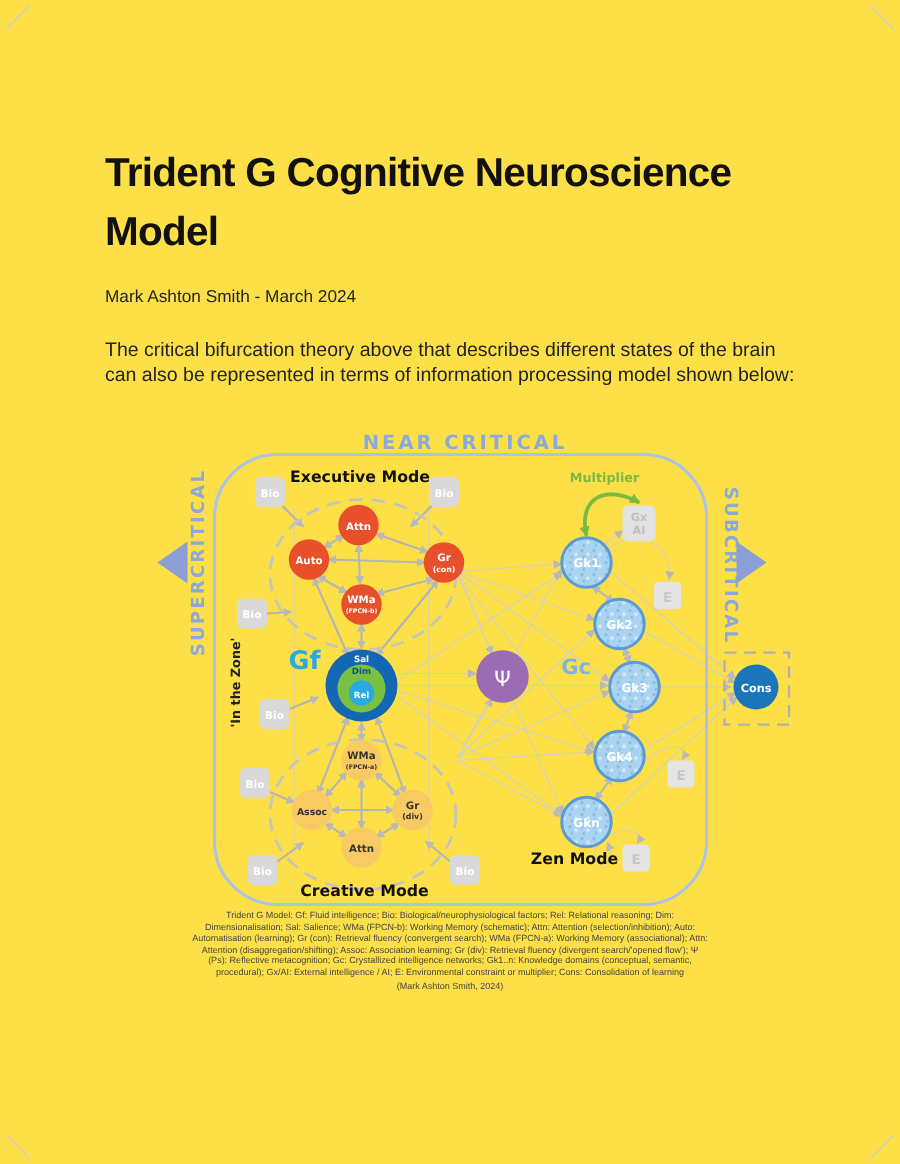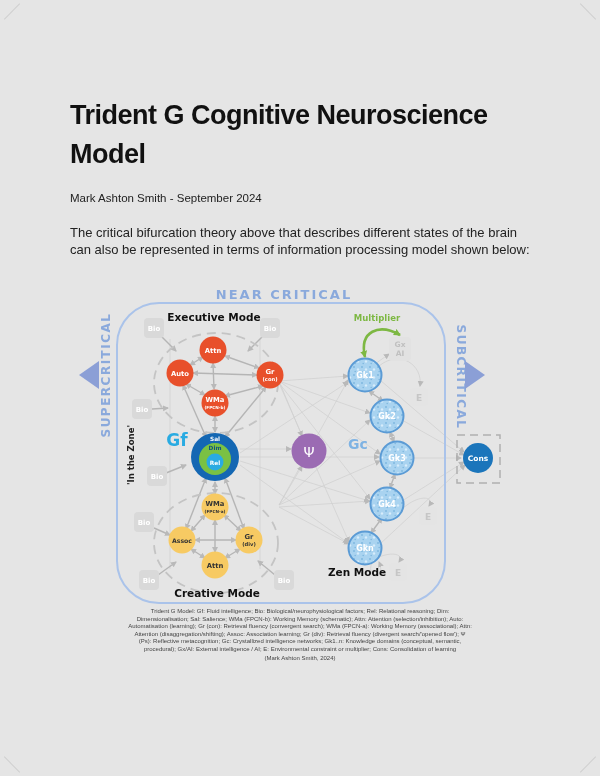--- a/index.html
+++ b/index.html
@@ -1,46 +1,46 @@
 <!DOCTYPE html>
 <html><head>
 <meta charset="utf-8">
 <style>
   html,body{margin:0;padding:0;background:#ffffff;}
-  .page{position:relative;width:600px;height:776px;background:#e5e5e5;overflow:hidden;
+  .page{position:relative;width:600px;height:776px;background:#fde047;overflow:hidden;
         font-family:"Liberation Sans",sans-serif;color:#1a1a1a;}
   .corner{position:absolute;width:22px;height:1px;background:#cfcfcf;}
   .corner.tl{left:1px;top:11px;transform:rotate(-45deg);}
   .corner.tr{right:1px;top:11px;transform:rotate(45deg);}
   .corner.bl{left:1px;bottom:11px;transform:rotate(45deg);}
   .corner.br{right:1px;bottom:11px;transform:rotate(-45deg);}
   h1.title{position:absolute;left:70px;top:96px;width:470px;margin:0;
            font-size:27px;line-height:39px;font-weight:bold;letter-spacing:-0.5px;color:#111;}
   .byline{position:absolute;left:70px;top:192px;font-size:11.5px;color:#222;}
   .intro{position:absolute;left:70px;top:224px;width:465px;margin:0;
          font-size:13px;line-height:17px;color:#222;}
-  .figure{position:absolute;left:72px;top:285px;width:430px;height:322px;}
+  .figure{position:absolute;left:98px;top:285px;width:430px;height:322px;}
   .caption{position:absolute;left:128px;top:608px;width:344px;text-align:center;
            font-size:6px;line-height:7.6px;color:#444;}
   .caption .attr{margin-top:1px;}
   
   text{font-family:"DejaVu Sans",sans-serif;}
   .hand{font-weight:bold;}
 </style>
 </head>
 <body>
 
 <div class="page">
   <div class="corner tl"></div>
   <div class="corner tr"></div>
   <div class="corner bl"></div>
   <div class="corner br"></div>
 
   <h1 class="title">Trident G Cognitive Neuroscience Model</h1>
-  <div class="byline">Mark Ashton Smith  - September 2024</div>
+  <div class="byline">Mark Ashton Smith  - March 2024</div>
   <p class="intro">The critical bifurcation theory above that describes different states of the brain can also be represented in terms of information processing model shown below:</p>
 
   <div class="figure">
   <svg width="430" height="322" viewBox="0 0 430 322">
     <defs>
       <marker id="ar" markerWidth="7" markerHeight="7" refX="5" refY="3" orient="auto-start-reverse" markerUnits="userSpaceOnUse">
         <path d="M0,0L6,3L0,6Z" fill="#b9b9b9"></path>
       </marker>
       <marker id="arg" markerWidth="9" markerHeight="9" refX="6" refY="3.5" orient="auto-start-reverse" markerUnits="userSpaceOnUse">
         <path d="M0,0L7,3.5L0,7Z" fill="#7db843"></path>

